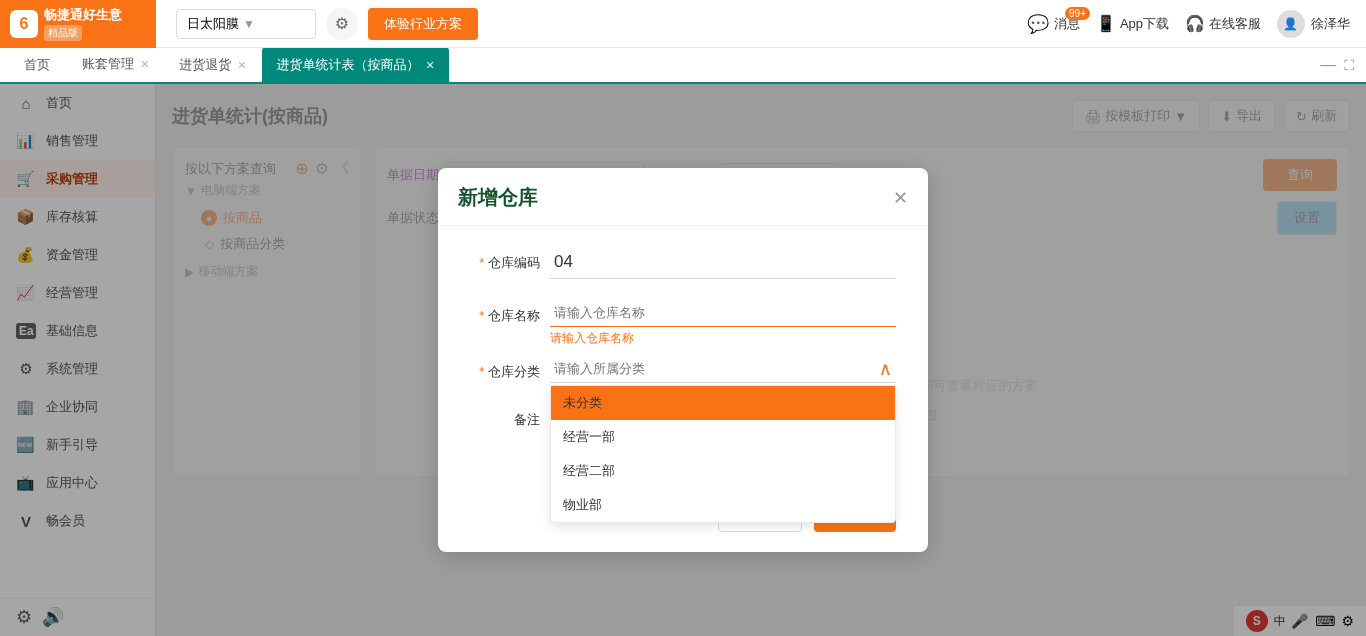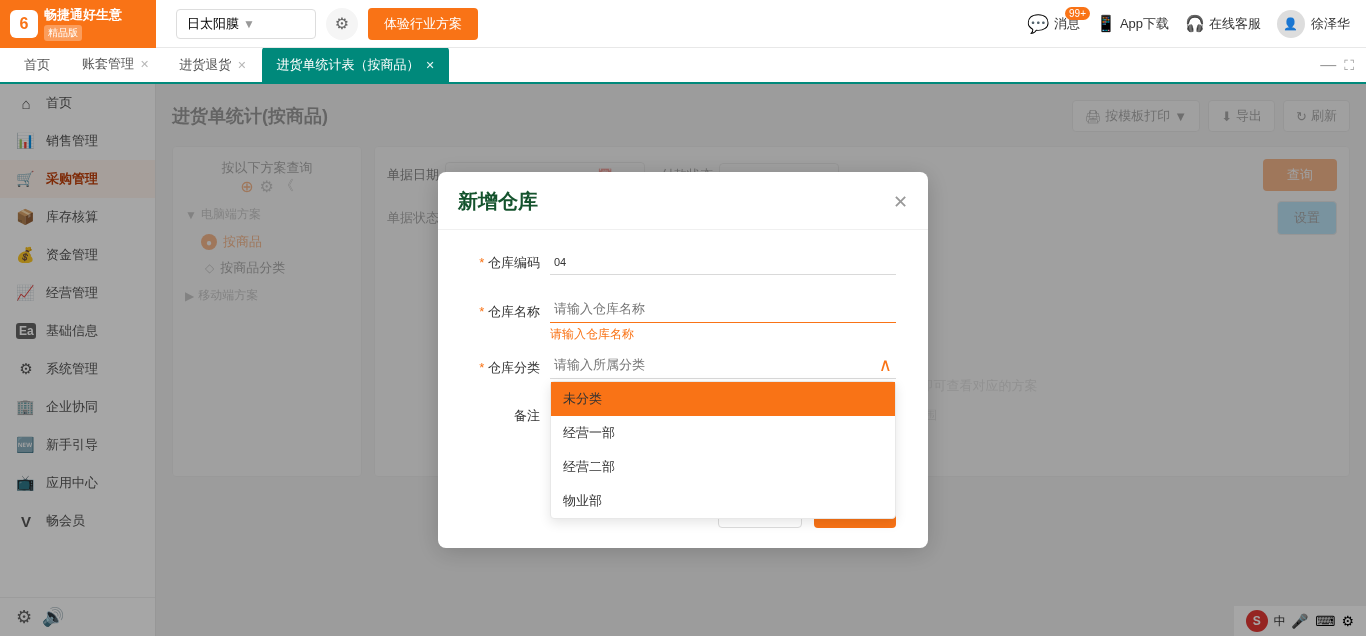--- a/index.html
+++ b/index.html
@@ -144,21 +144,21 @@
         <div style="display:flex; align-items:center; gap:4px; padding:6px 12px; border:1px solid #ddd; border-radius:4px; cursor:pointer; background:#fff; color:#555; font-size:13px;">
           <span>↻</span>
           <span>刷新</span>
         </div>
       </div>
     </div>
 
     <div style="display:flex; gap:12px;">
 
       <div style="width:190px; background:#fff; border:1px solid #e8e8e8; border-radius:4px; padding:12px; flex-shrink:0;">
-        <div style="display:flex; align-items:center; justify-content:space-between; margin-bottom:10px;flex-direction:column;">
+        <div style="display:flex; align-items:center; justify-content:space-between; margin-bottom:4px;">
           <span style="font-size:13px; color:#555;">按以下方案查询</span>
           <div style="display:flex; gap:6px;">
             <span style="cursor:pointer; color:#f97316; font-size:16px;">⊕</span>
             <span style="cursor:pointer; color:#999; font-size:16px;">⚙</span>
             <span style="cursor:pointer; color:#999; font-size:14px;">《</span>
           </div>
         </div>
         <div>
           <div style="display:flex; align-items:center; gap:4px; margin-bottom:6px;">
             <span style="cursor:pointer; color:#999; font-size:12px;">▼</span>
@@ -178,21 +178,21 @@
             <span style="cursor:pointer; color:#999; font-size:12px;">▶</span>
             <span style="font-size:12px; color:#999;">移动端方案</span>
           </div>
         </div>
       </div>
 
       <div style="flex:1; background:#fff; border:1px solid #e8e8e8; border-radius:4px; padding:12px;">
 
         <div style="display:flex; align-items:center; gap:16px; margin-bottom:10px; flex-wrap:wrap;">
           <div style="display:flex; align-items:center; gap:6px;">
-            <span style="color:#000000; font-size:13px; white-space:nowrap;">单据日期</span>
+            <span style="color:#a21caf; font-size:13px; white-space:nowrap;">单据日期</span>
             <div style="border:1px solid #ddd; border-radius:4px; padding:5px 30px 5px 10px; font-size:13px; min-width:200px; color:#ccc; position:relative; cursor:pointer; display:flex; align-items:center; justify-content:space-between;">
               <span style="color:#ccc;"></span>
               <span style="color:#999;">📅</span>
             </div>
           </div>
           <div style="display:flex; align-items:center; gap:6px;">
             <span style="color:#555; font-size:13px; white-space:nowrap;">付款状态</span>
             <div style="border:1px solid #ddd; border-radius:4px; padding:5px 24px 5px 10px; font-size:13px; min-width:120px; cursor:pointer; display:flex; align-items:center; justify-content:space-between; color:#555;">
               <span></span>
                 <span style="color:#999; font-size:11px;">▼</span>
@@ -240,21 +240,21 @@
       </div>
 
       <div style="padding:20px 32px;">
 
         <div style="display:flex; align-items:center; margin-bottom:20px;">
           <div style="width:80px; text-align:right; padding-right:10px; font-size:13px; color:#333; flex-shrink:0;">
             <span style="color:#f97316;">*</span>
             <span>仓库编码</span>
           </div>
           <div style="flex:1;">
-            <input type="text" style="width: 100%; border-top: none; border-right: none; border-left: none; border-image: initial; border-bottom: 1px solid rgb(217, 217, 217); padding: 6px 4px; font-size: 11px; outline: none; color: rgb(51, 51, 51); background: transparent;" value="04">
+            <input type="text" style="width: 100%; border-top: none; border-right: none; border-left: none; border-image: initial; border-bottom: 1px solid rgb(217, 217, 217); padding: 6px 4px; font-size: 17px; outline: none; color: rgb(51, 51, 51); background: transparent;" value="04">
           </div>
         </div>
 
         <div style="display:flex; align-items:flex-start; margin-bottom:8px;">
           <div style="width:80px; text-align:right; padding-right:10px; font-size:13px; color:#333; padding-top:8px; flex-shrink:0;">
             <span style="color:#f97316;">*</span>
             <span>仓库名称</span>
           </div>
           <div style="flex:1;">
             <input type="text" style="width: 100%; border-top: none; border-right: none; border-left: none; border-image: initial; border-bottom: 1px solid rgb(249, 115, 22); padding: 6px 4px; font-size: 13px; outline: none; color: rgb(153, 153, 153); background: transparent;" placeholder="请输入仓库名称">

